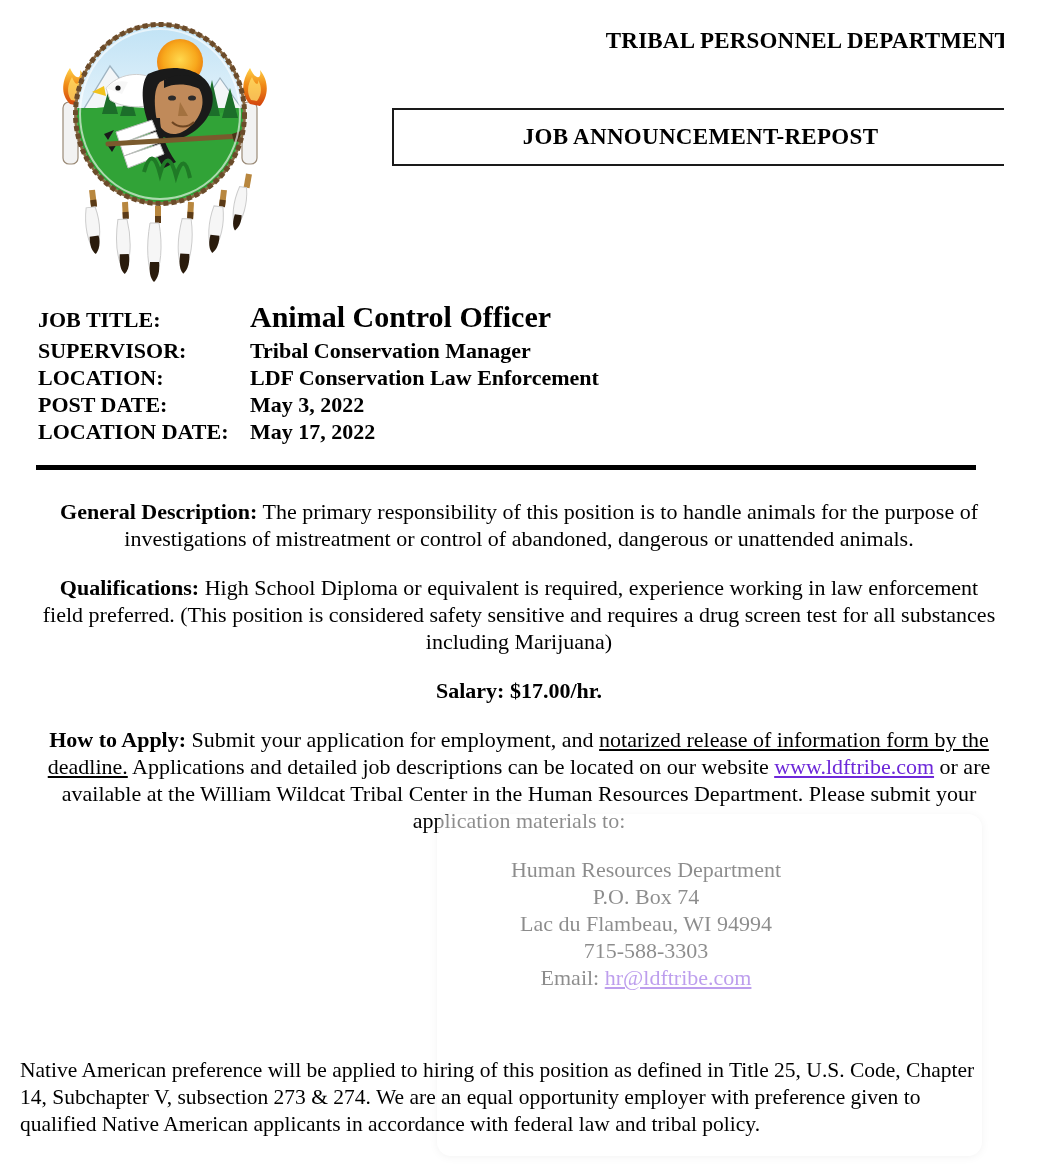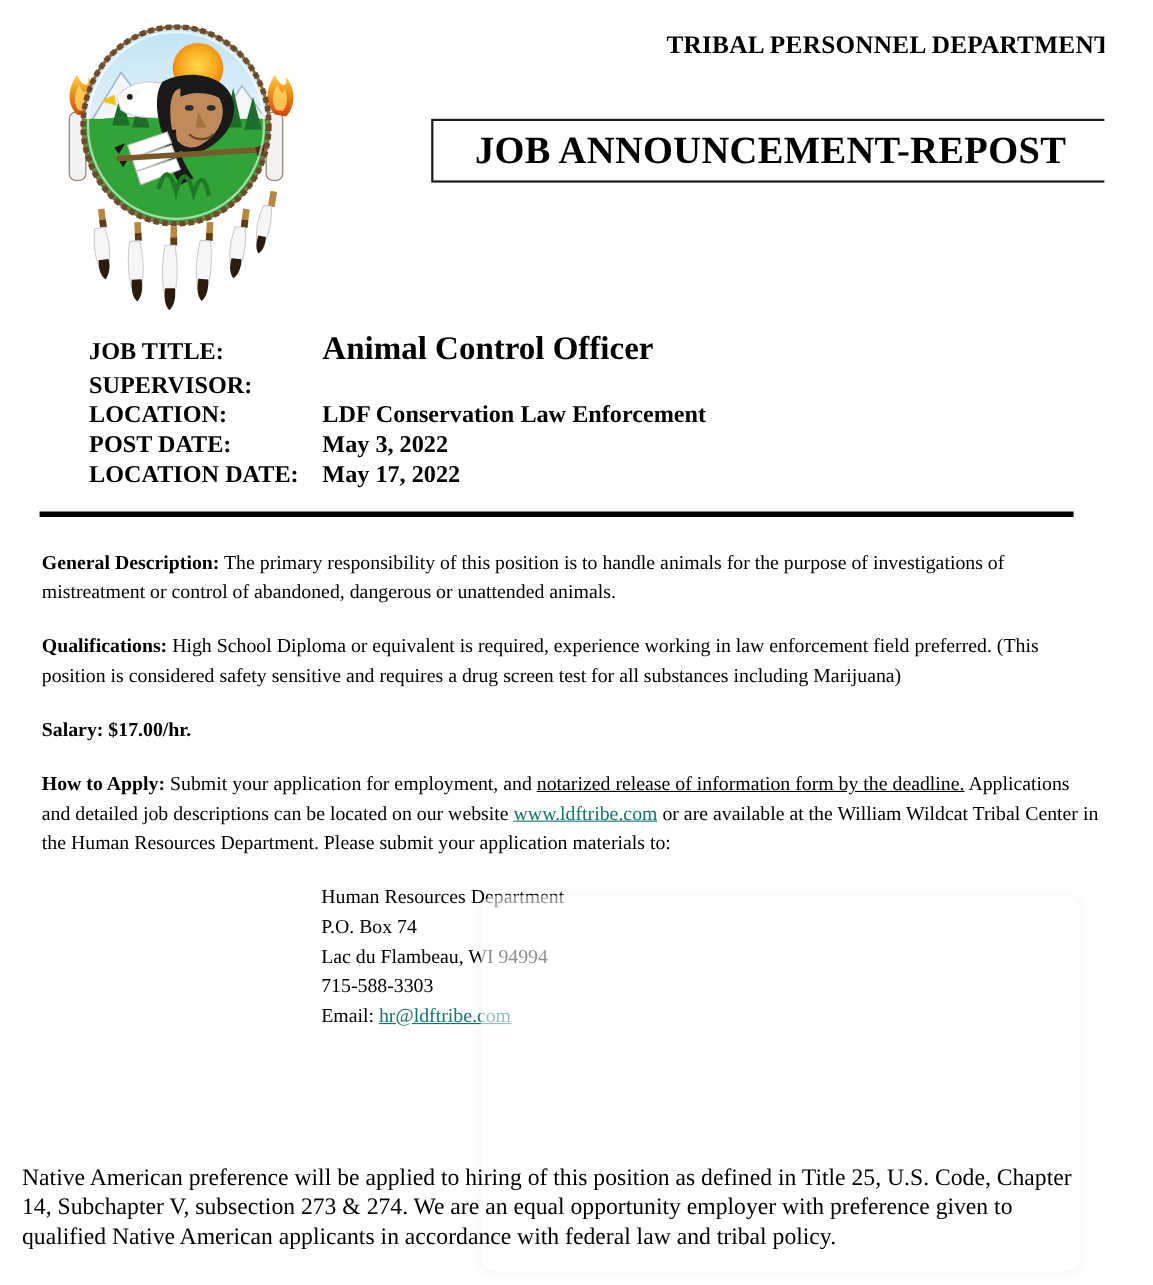--- a/index.html
+++ b/index.html
@@ -38,21 +38,21 @@
     width: 617px;
     height: 58px;
     border: 2px solid #1a1a1a;
     box-sizing: border-box;
     display: flex;
     align-items: center;
     justify-content: center;
   }
   #title-box .title-text {
     font-weight: bold;
-    font-size: 35px;
+    font-size: 23px;
     letter-spacing: 0.3px;
     white-space: nowrap;
   }
 
   
   #logo {
     position: absolute;
     left: 44px;
     top: 22px;
     width: 232px;
@@ -63,21 +63,20 @@
   #fields {
     position: absolute;
     left: 38px;
     top: 300px;
     width: 700px;
   }
   #fields .row {
     display: flex;
     align-items: baseline;
     line-height: 27px;
-    margin-left: 43px;
   }
   #fields .label {
     width: 212px;
     flex: 0 0 212px;
     font-weight: bold;
     font-size: 22px;
   }
   #fields .value {
     font-weight: bold;
     font-size: 22px;
@@ -99,31 +98,31 @@
     height: 5px;
     background: #000000;
   }
 
   
   #body-text {
     position: absolute;
     left: 38px;
     top: 498px;
     width: 962px;
-    font-size: 18px;
+    font-size: 22px;
     line-height: 27px;
-    text-align: left;
+    text-align: center;
   }
   #body-text p {
     margin: 0 0 22px 0;
   }
   #body-text b { font-weight: bold; }
   .u { text-decoration: underline; }
   a.link {
-    color: #0f766e;
+    color: #6d28d9;
     text-decoration: underline;
   }
   .addr {
     margin: 0 0 0 0;
     padding-left: 222px;
     line-height: 27px;
   }
   .addr div { white-space: nowrap; margin-left: 32px; }
 
   #closing {
@@ -285,20 +284,21 @@
     <span class="title-text">JOB ANNOUNCEMENT-REPOST</span>
   </div>
 
   <div id="fields">
     <div class="row title-row">
       <span class="label">JOB TITLE:</span>
       <span class="value">Animal Control Officer</span>
     </div>
     <div class="row">
       <span class="label">SUPERVISOR:</span>
+      <span class="value">Tribal Conservation Manager</span>
     </div>
     <div class="row">
       <span class="label">LOCATION:</span>
       <span class="value">LDF Conservation Law Enforcement</span>
     </div>
     <div class="row">
       <span class="label">POST DATE:</span>
       <span class="value">May 3, 2022</span>
     </div>
     <div class="row">

